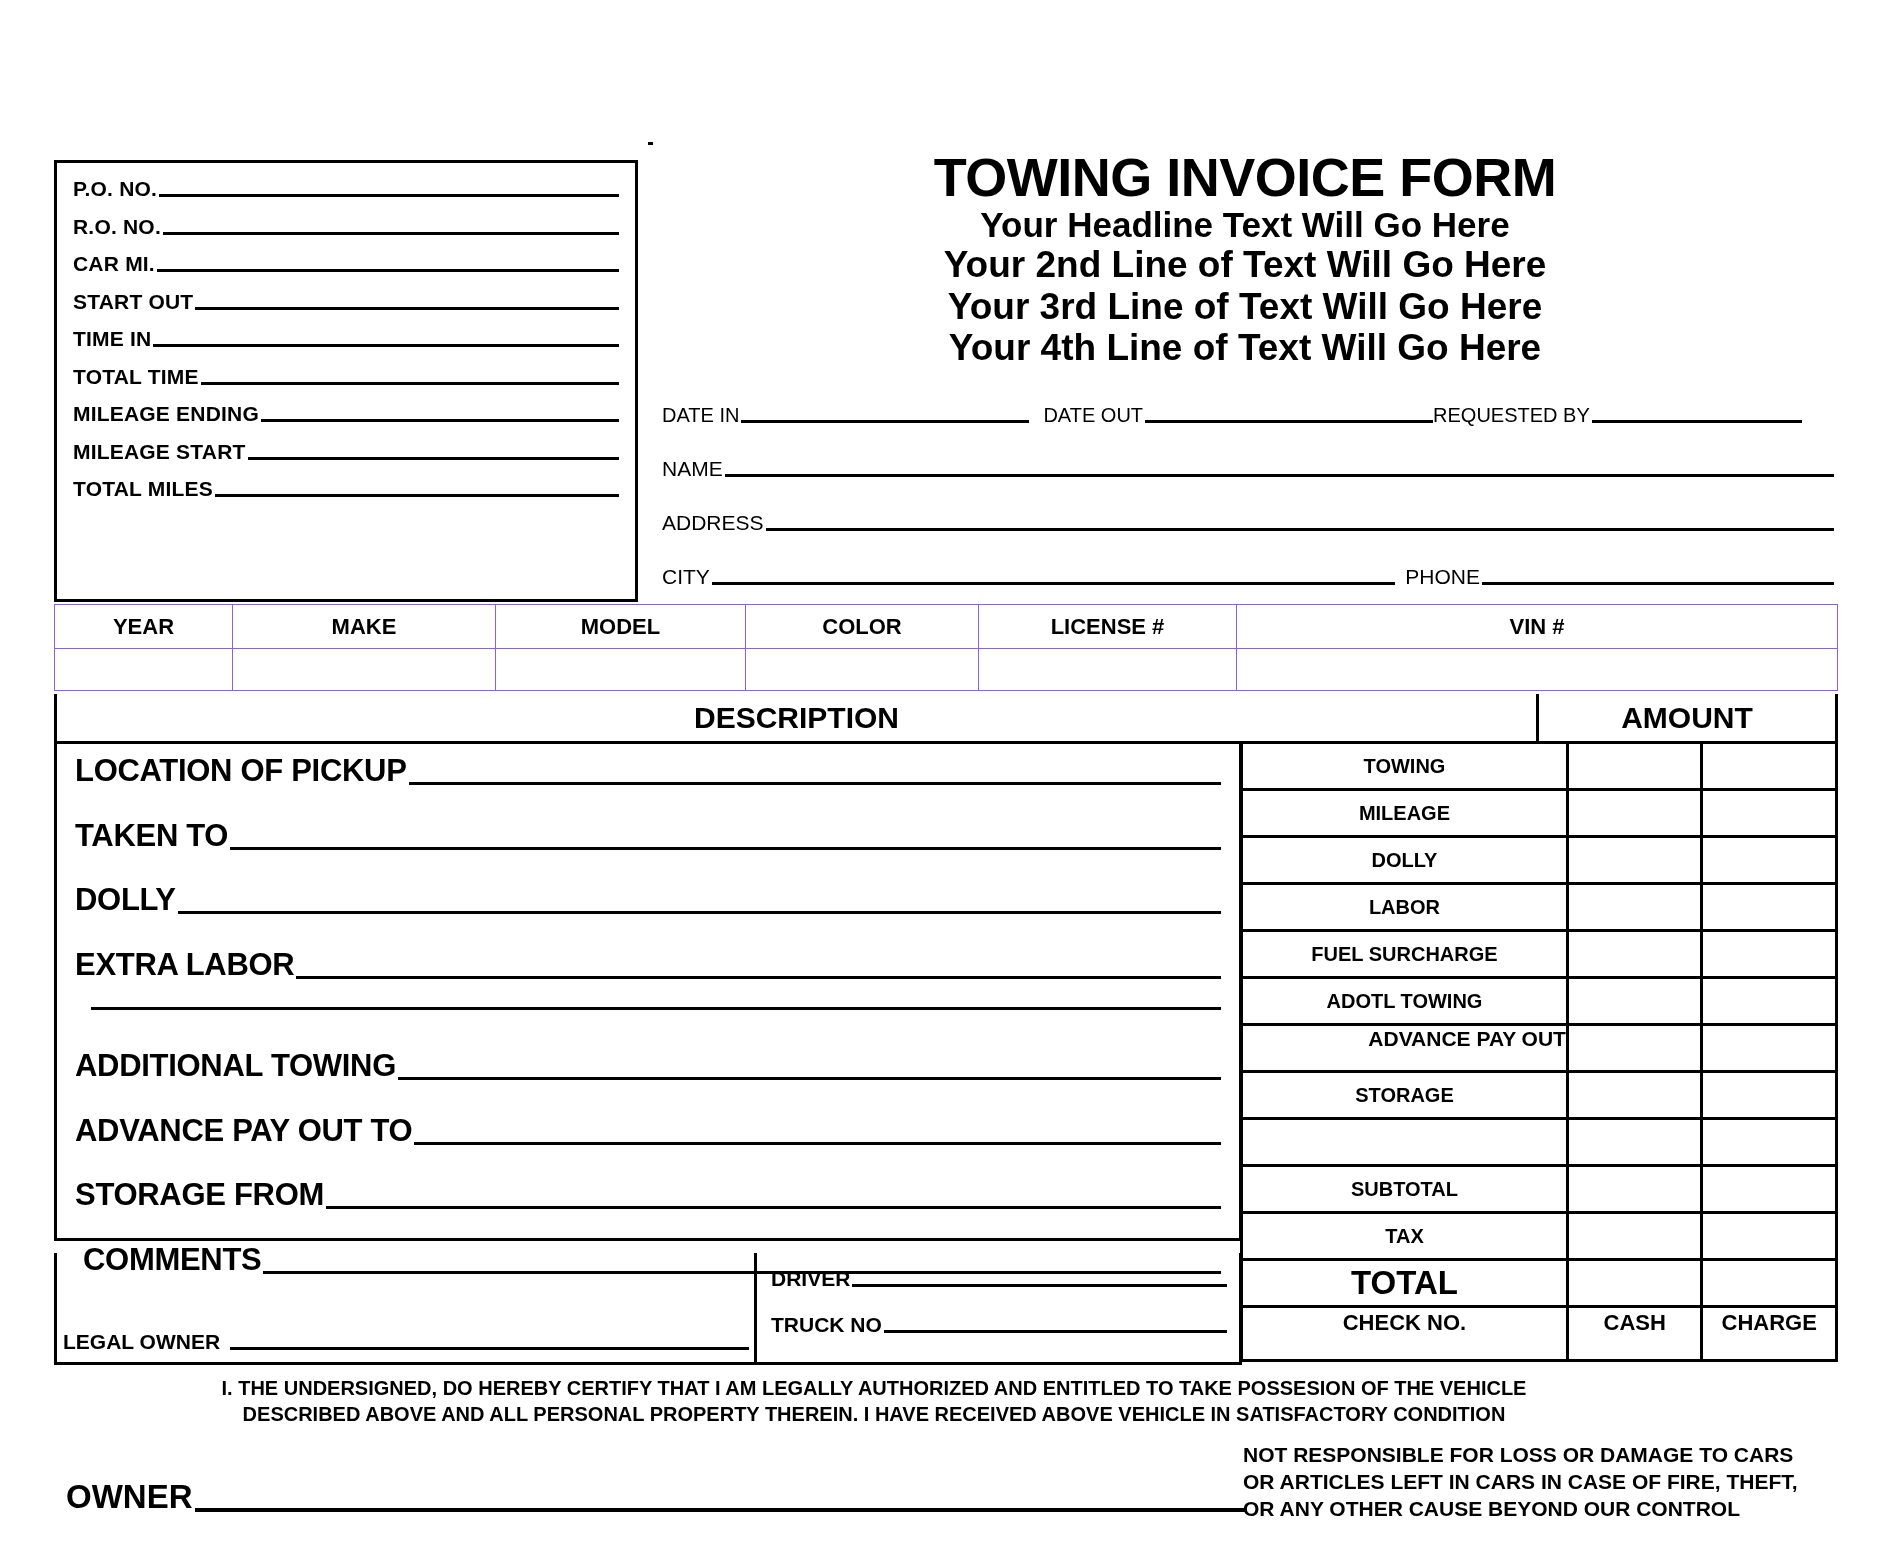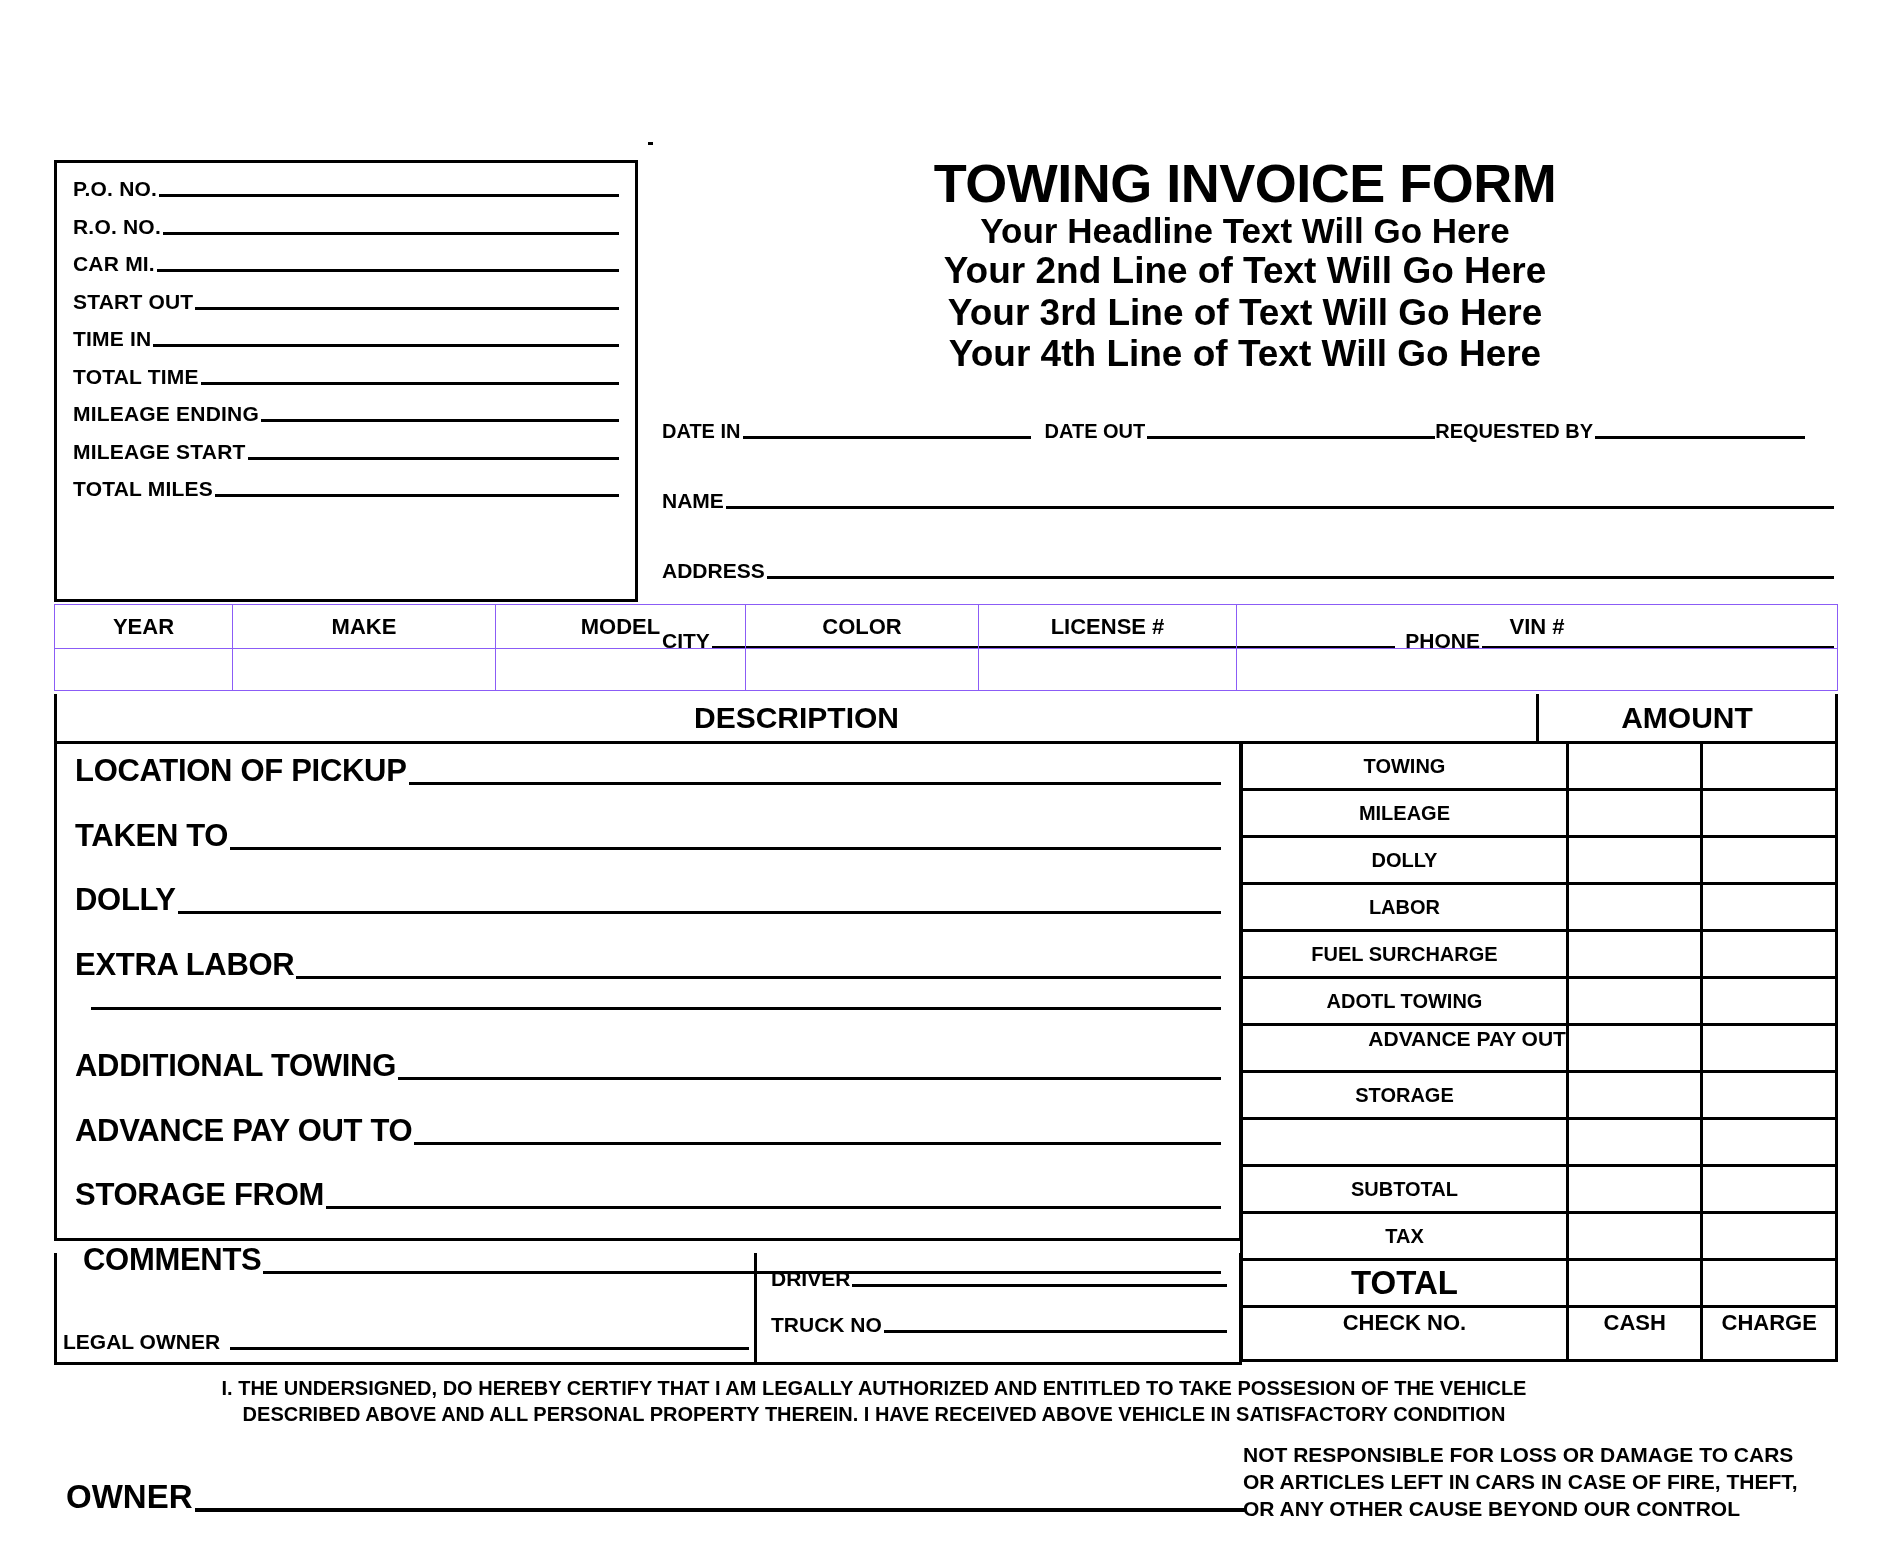--- a/index.html
+++ b/index.html
@@ -28,30 +28,30 @@
   #topleft-box {
     left: 54px; top: 160px; width: 584px; height: 442px;
     border: 3px solid #000;
     padding: 14px 16px 6px 16px;
   }
   #topleft-box .fieldline { margin-bottom: 13.5px; text-align: center; }
   #topleft-box .lbl { font-size: 21px; letter-spacing: .2px; }
 
   
   #masthead { left: 640px; top: 150px; width: 1210px; text-align: center; }
-  #masthead .t1 { font-size: 54px; font-weight: bold; line-height: 1.02; letter-spacing: -0.5px; margin-top: 6px; }
+  #masthead .t1 { font-size: 54px; font-weight: bold; line-height: 1.02; letter-spacing: -0.5px; }
   #masthead .t2 { font-size: 35px; font-weight: bold; line-height: 1.12; }
   #masthead .t3 { font-size: 37px; font-weight: bold; line-height: 1.12; }
 
   #stray-dot { left: 648px; top: 142px; width: 5px; height: 3px; background: #000; }
 
   
   #contact { left: 662px; top: 404px; width: 1172px; }
   #contact .row { display: flex; align-items: flex-end; margin-bottom: 30px; }
-  #contact .lbl { font-size: 21px; font-weight: bold; white-space: nowrap; margin-top: 16px; }
+  #contact .lbl { font-size: 21px; font-weight: normal; white-space: nowrap; }
   #contact .lbl.sm { font-size: 20px; }
 
   
   #vehicle-table {
     left: 54px; top: 604px; width: 1784px;
     border-collapse: collapse;
   }
   #vehicle-table table { border-collapse: collapse; width: 100%; }
   #vehicle-table td, #vehicle-table th {
     border: 1px solid #8b5cf6;

